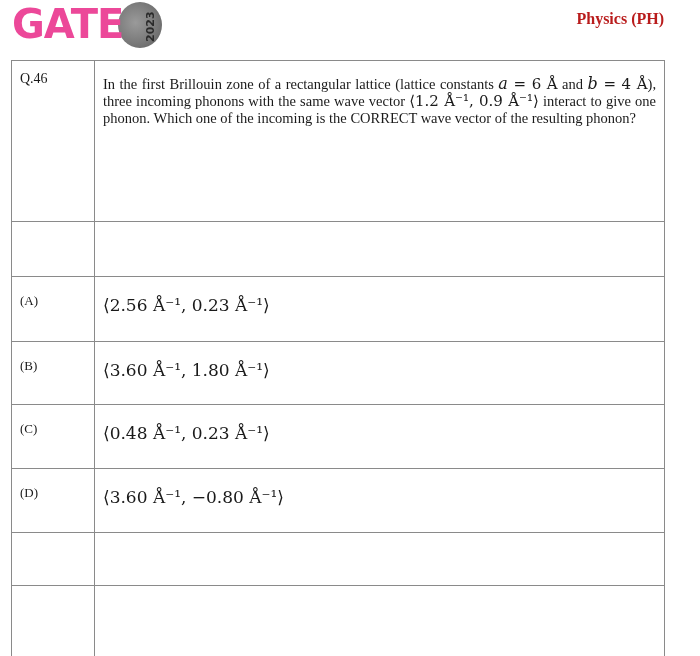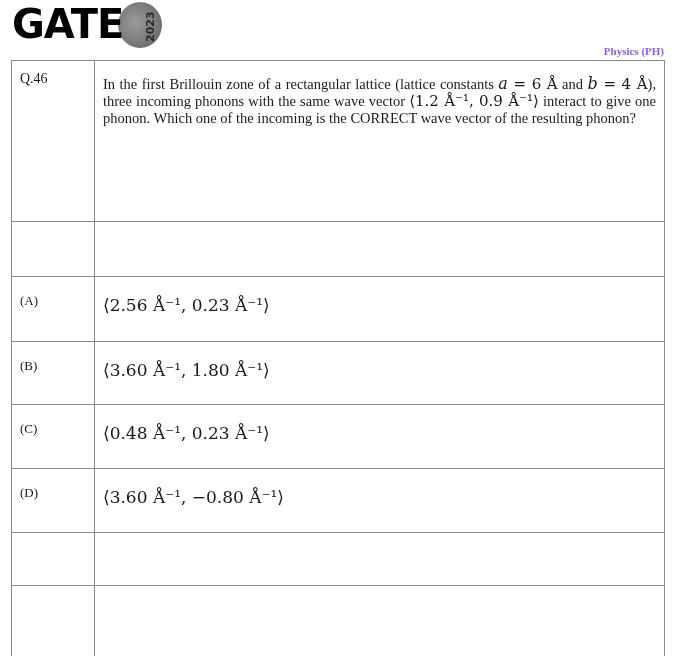--- a/index.html
+++ b/index.html
@@ -1,21 +1,21 @@
 <!DOCTYPE html>
 <html><head>
 <meta charset="utf-8">
 <style>
   html, body { margin: 0; padding: 0; background: #ffffff; }
   body { width: 700px; height: 656px; position: relative; overflow: hidden; font-family: "Liberation Serif", serif; color: #1a1a1a; }
   .logo { position: absolute; left: 12px; top: 2px; height: 44px; display: flex; align-items: center; }
-  .logo-text { font-family: "DejaVu Sans", sans-serif; font-weight: bold; font-size: 40px; letter-spacing: -1px; color: #000000; line-height: 44px; position: relative; z-index: 2; }
+  .logo-text { font-family: "DejaVu Sans", sans-serif; font-weight: bold; font-size: 40px; letter-spacing: -1px; color: #ec4899; line-height: 44px; position: relative; z-index: 2; }
   .logo-globe { position: absolute; left: 106px; top: 0px; width: 44px; height: 46px; border-radius: 50%; background: radial-gradient(circle at 40% 45%, #9a9a9a 0%, #7a7a7a 55%, #5c5c5c 100%); z-index: 1; }
   .logo-year { position: absolute; left: 132px; top: 6px; font-family: "DejaVu Sans", sans-serif; font-weight: bold; font-size: 11px; color: #2a2a2a; transform: rotate(-90deg); transform-origin: left top; z-index: 3; top: 40px; }
-  .subject { position: absolute; right: 36px; top: 10px; font-weight: bold; font-size: 11px; color: #8b5cf6; margin-top: 35px; }
+  .subject { position: absolute; right: 36px; top: 10px; font-weight: bold; font-size: 16px; color: #b91c1c; }
   table.q { position: absolute; left: 11px; top: 60px; width: 654px; border-collapse: collapse; }
   table.q td { border: 1.5px solid #8a8a8a; vertical-align: top; padding: 0; }
   td.num { width: 74px; font-size: 14px; padding: 10px 0 0 8px !important; }
   td.body { padding: 14px 8px 0 8px !important; font-size: 14.5px; line-height: 17px; text-align: justify; }
   td.opt-label { font-size: 13px; padding: 16px 0 0 8px !important; }
   td.opt-text { font-family: "DejaVu Serif", serif; font-size: 17px; padding: 18px 0 0 8px !important; }
   .math { font-family: "DejaVu Serif", serif; font-style: italic; font-size: 16px; }
   .mathu { font-family: "DejaVu Serif", serif; font-size: 15px; }
 </style>
 </head>

